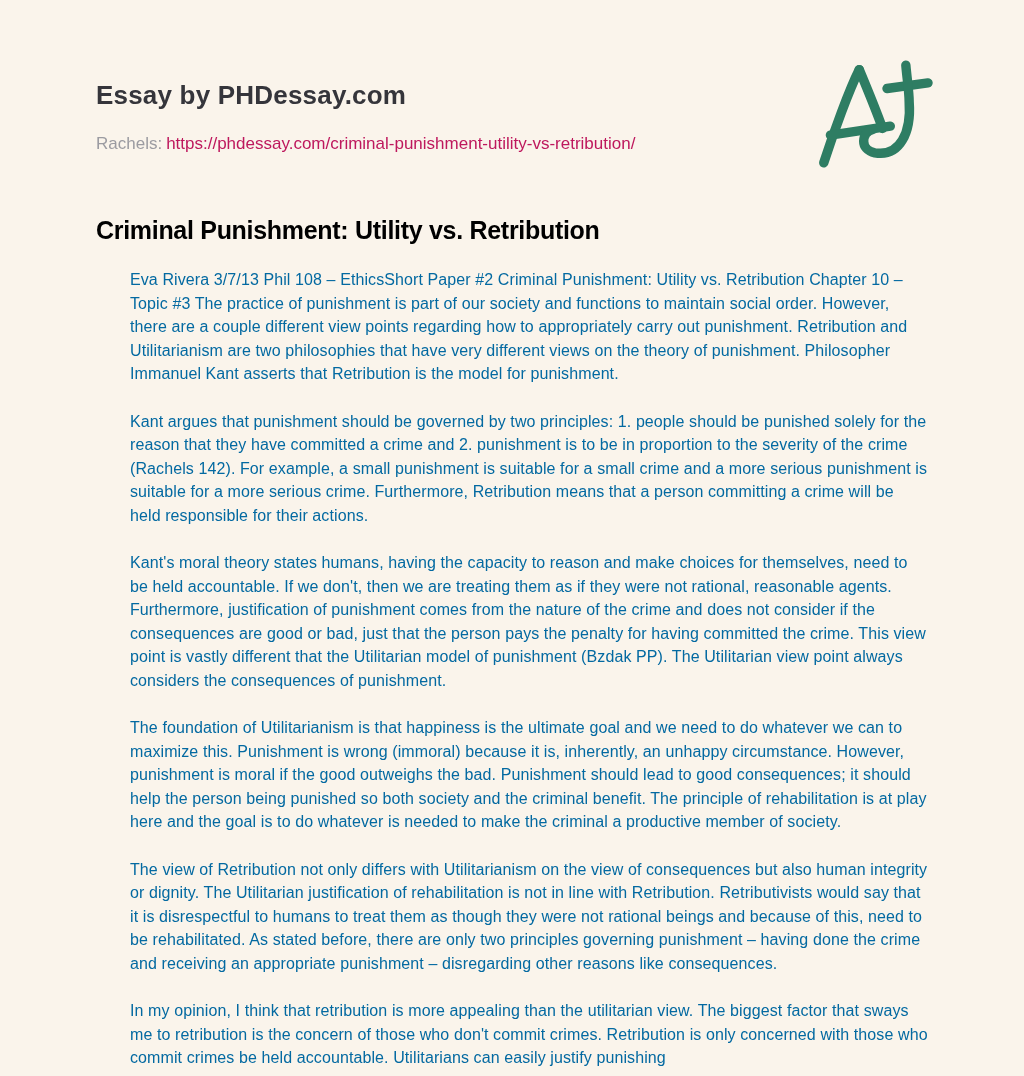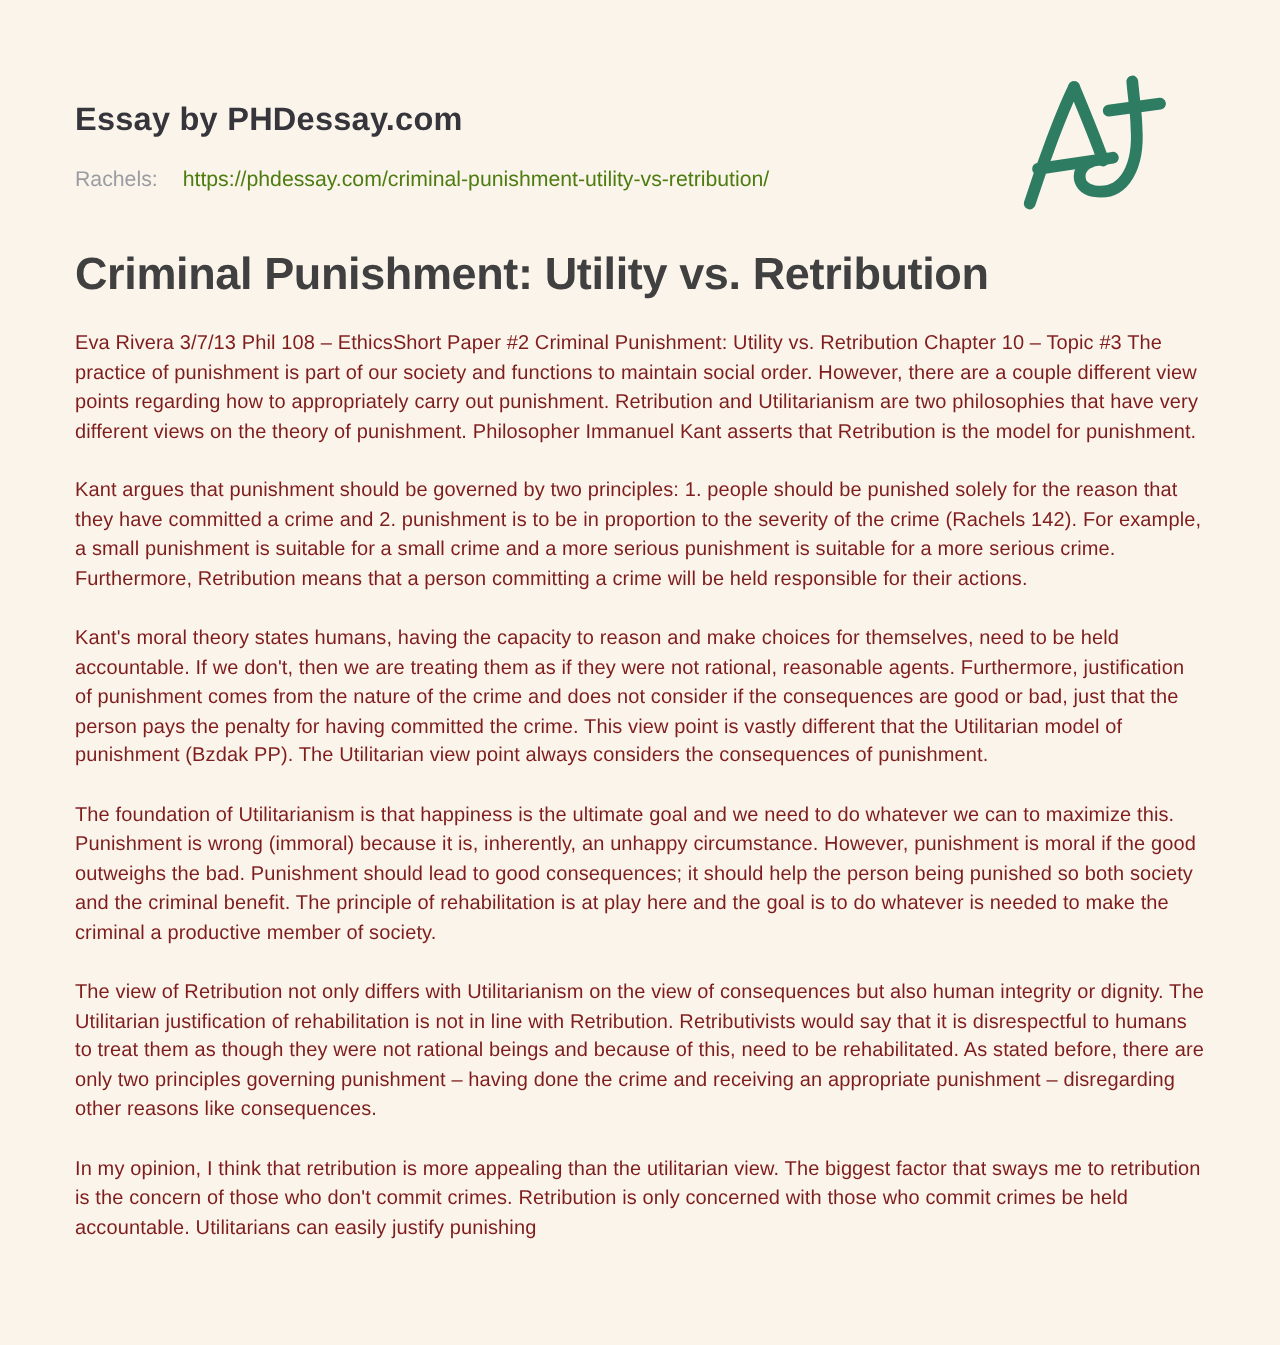--- a/index.html
+++ b/index.html
@@ -7,62 +7,63 @@
     width: 1024px;
     height: 1076px;
     overflow: hidden;
     background: #FAF4EB;
     font-family: "Liberation Sans", sans-serif;
   }
   .page {
     position: relative;
     width: 1024px;
     height: 1076px;
-    padding: 0 60px;
+    padding: 0 96px;
   }
   .header {
     padding-top: 80px;
   }
   .byline {
     font-size: 26px;
     font-weight: 700;
     color: #35353B;
     letter-spacing: 0.2px;
     margin-bottom: 23px;
   }
   .source-line {
     font-size: 17px;
     color: #9B9BA1;
   }
   .source-link {
-    color: #4d7c0f;
+    color: #be185d;
     text-decoration: none;
-    margin-left: 20px;
+    margin-left: 4px;
   }
   .logo {
     position: absolute;
     top: 58px;
     right: 86px;
     width: 122px;
     height: 112px;
   }
   .title {
-    margin-top: 44px;
-    font-size: 36px;
+    margin-top: 62px;
+    font-size: 25px;
     font-weight: 700;
-    color: #404040;
+    color: #000000;
     letter-spacing: -0.3px;
     margin-bottom: 23px;
   }
   .essay-body p {
     font-size: 16px;
     line-height: 23.5px;
-    color: #7f1d1d;
+    color: #0369a1;
     margin-bottom: 24px;
     letter-spacing: 0.1px;
+    margin-left: 34px;
   }
 </style>
 </head>
 <body>
 
 <div class="page">
 
   <div class="header">
     <div class="byline">Essay by PHDessay.com</div>
     <div class="source-line">

